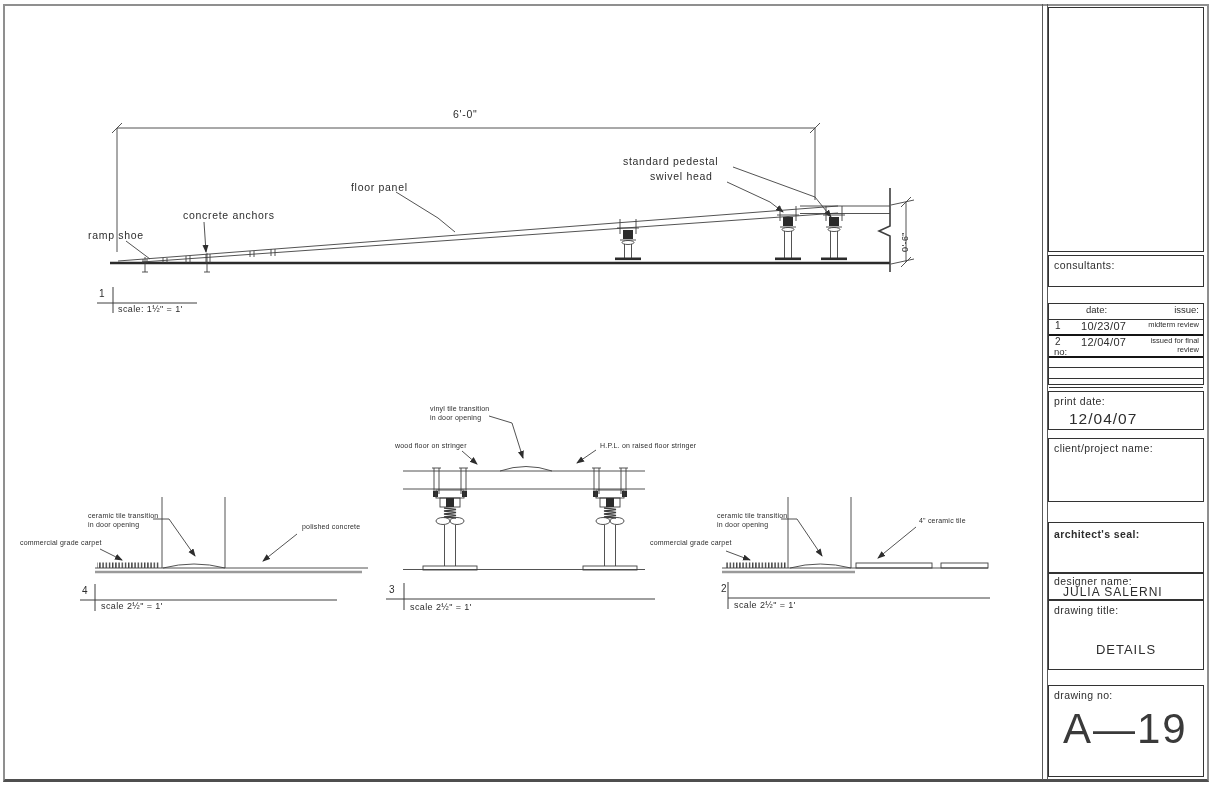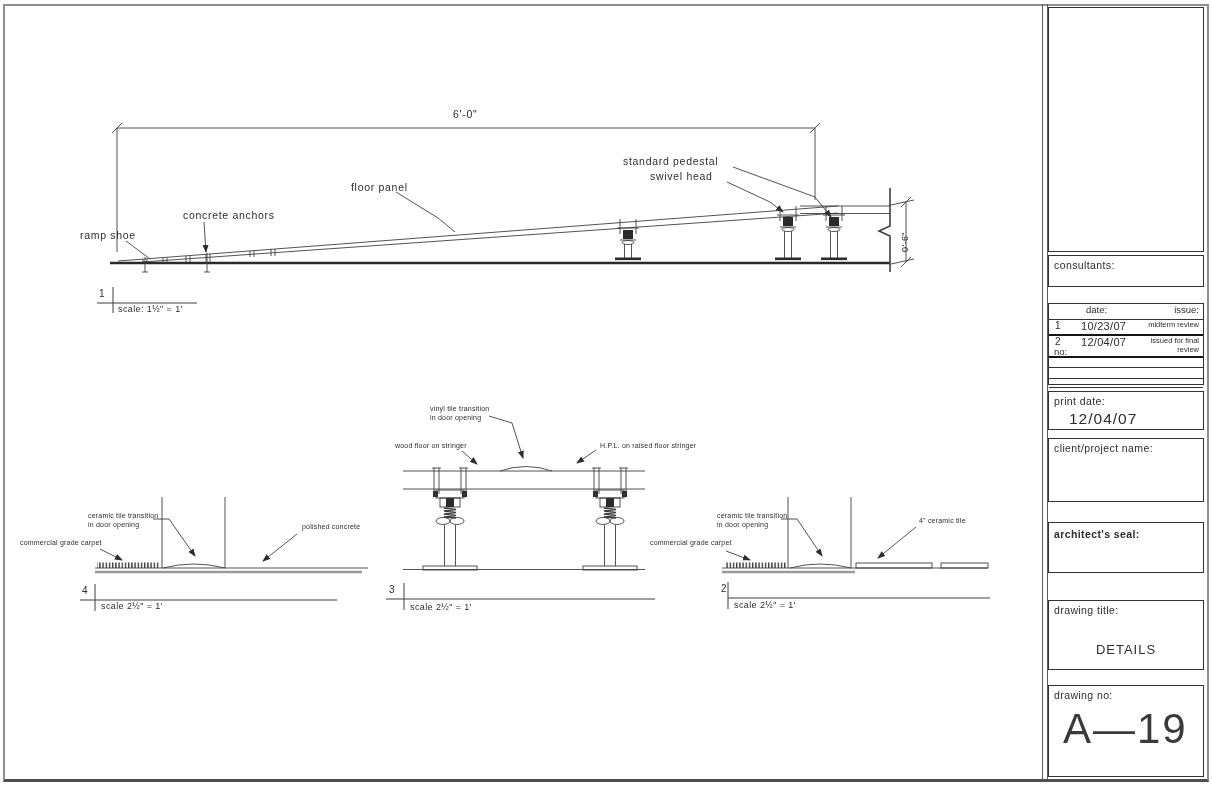--- a/index.html
+++ b/index.html
@@ -171,21 +171,21 @@
         <line x1="113" y1="287" x2="113" y2="313"></line>
       <line x1="80" y1="600" x2="337" y2="600"></line>
         <line x1="95" y1="584" x2="95" y2="611"></line>
       <line x1="386" y1="599" x2="655" y2="599"></line>
         <line x1="404" y1="583" x2="404" y2="610"></line>
       <line x1="728" y1="598" x2="990" y2="598"></line>
         <line x1="728" y1="582" x2="728" y2="609"></line>
     </g>
   </svg>
 
-  <div class="lbl f11" style="left:80px;top:229px;">ramp shoe</div>
+  <div class="lbl f11" style="left:88px;top:229px;">ramp shoe</div>
   <div class="lbl f11" style="left:183px;top:209px;">concrete anchors</div>
   <div class="lbl f11" style="left:332px;top:181px;margin-left:19px;">floor panel</div>
   <div class="lbl f11" style="left:623px;top:155px;">standard pedestal</div>
   <div class="lbl f11" style="left:650px;top:170px;">swivel head</div>
   <div class="lbl f11" style="left:453px;top:108px;">6'-0"</div>
   <div class="lbl f9 dimv" style="left:900px;top:252px;">0'-6"</div>
 
   <div class="lbl f10" style="left:99px;top:288px;">1</div>
   <div class="lbl f9" style="left:118px;top:304px;">scale: 1½" = 1'</div>
 
@@ -247,20 +247,24 @@
   </div>
 
   <div class="tb-box" style="top:438px;height:64px;">
     <div class="tb-label">client/project name:</div>
   </div>
 
   <div class="tb-box" style="top:522px;height:51px;font-weight:bold;">
     <div class="tb-label" style="padding-top:5px;">architect's seal:</div>
   </div>
 
+  <div class="tb-box" style="top:573px;height:27px;">
+    <div class="tb-label" style="padding-top:1px;">designer name:</div>
+    <div style="font-size:12px;letter-spacing:1px;margin:-2px 0 0 14px;">JULIA SALERNI</div>
+  </div>
 
   <div class="tb-box" style="top:600px;height:70px;">
     <div class="tb-label">drawing title:</div>
     <div style="font-size:13px;letter-spacing:1px;margin-top:26px;text-align:center;">DETAILS</div>
   </div>
 
   <div class="tb-box" style="top:685px;height:92px;">
     <div class="tb-label">drawing no:</div>
     <div style="font-size:42px;letter-spacing:2px;margin:4px 0 0 14px;color:#3a3a3a;font-weight:normal;">A—19</div>
   </div>

